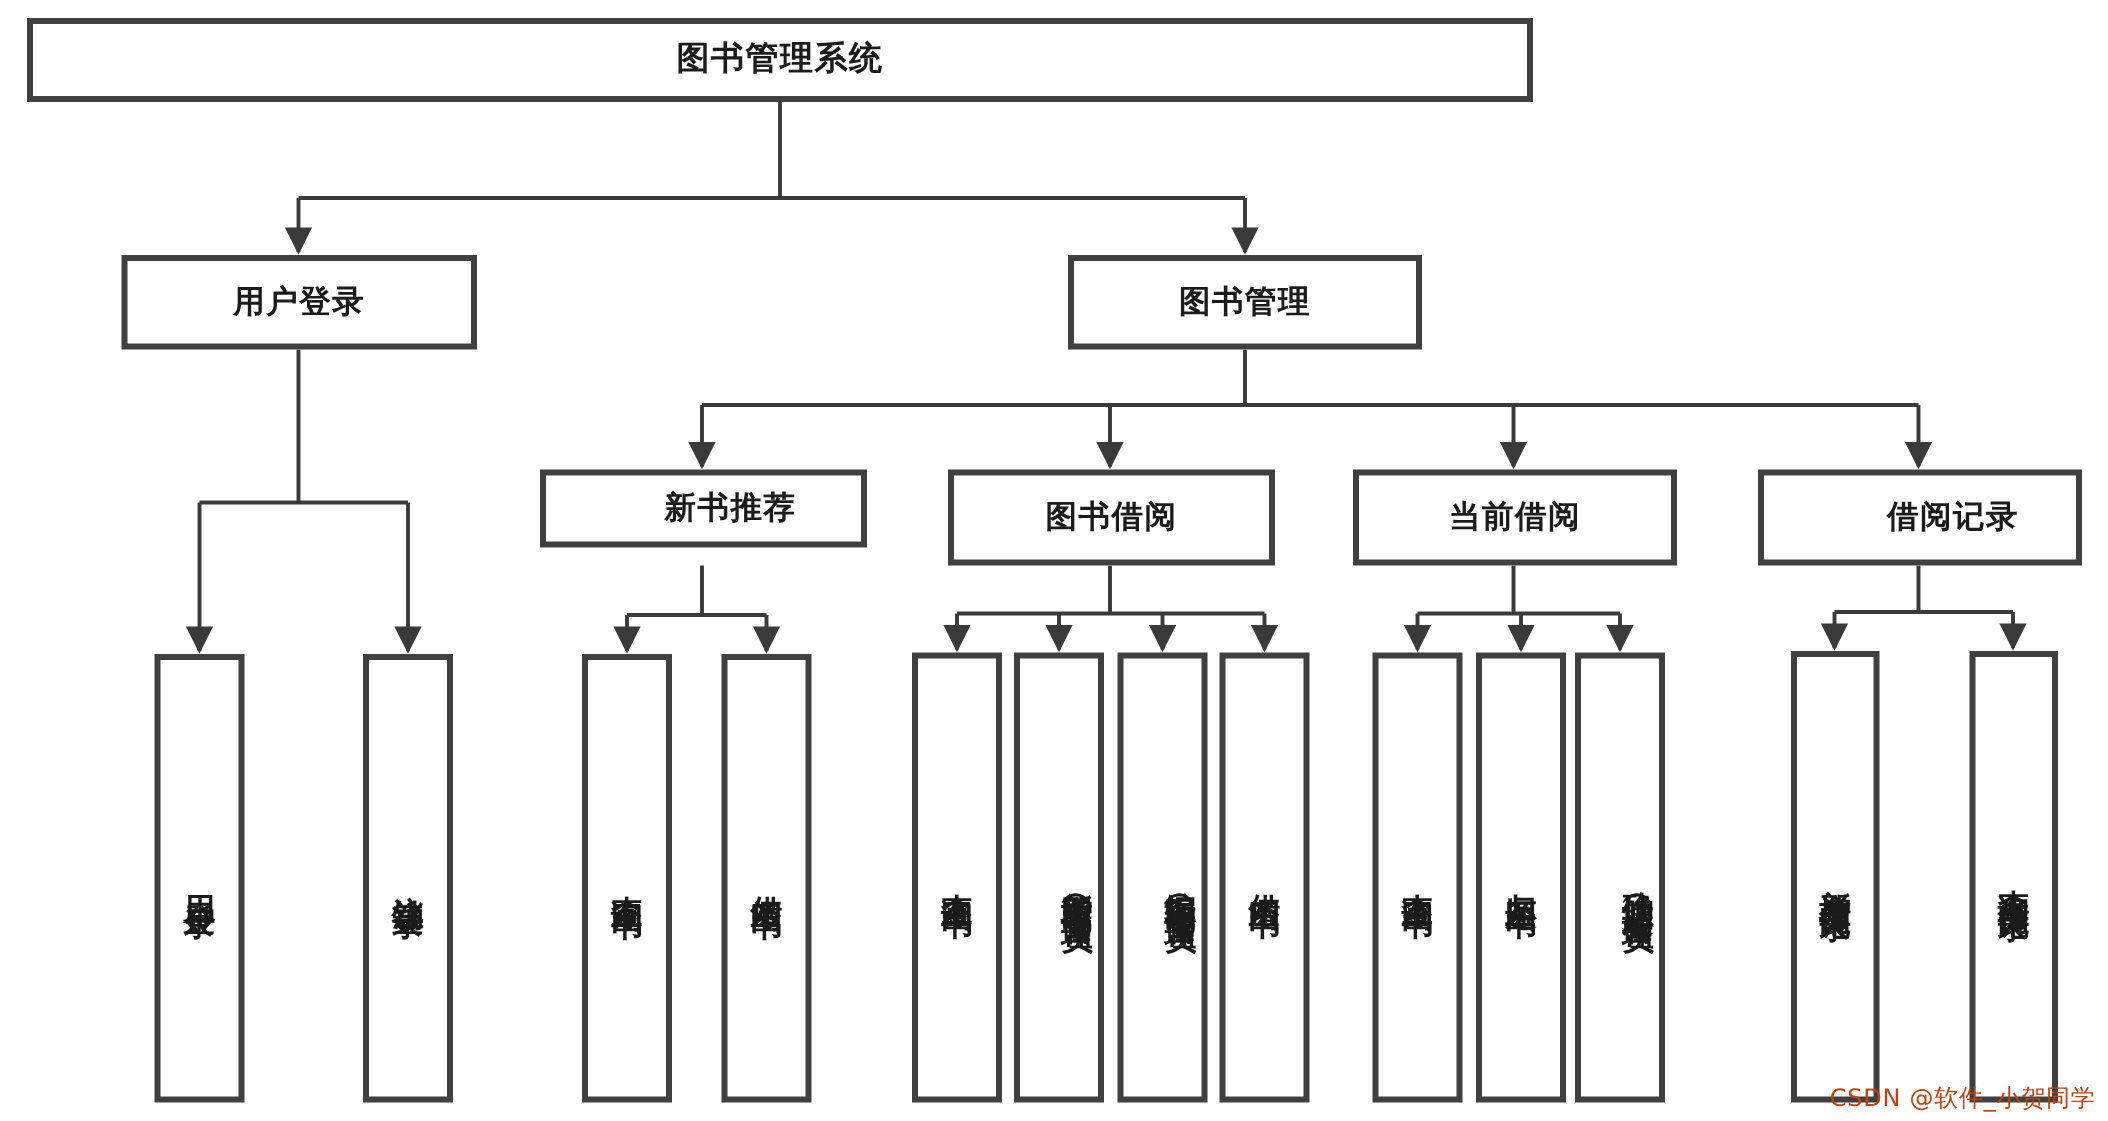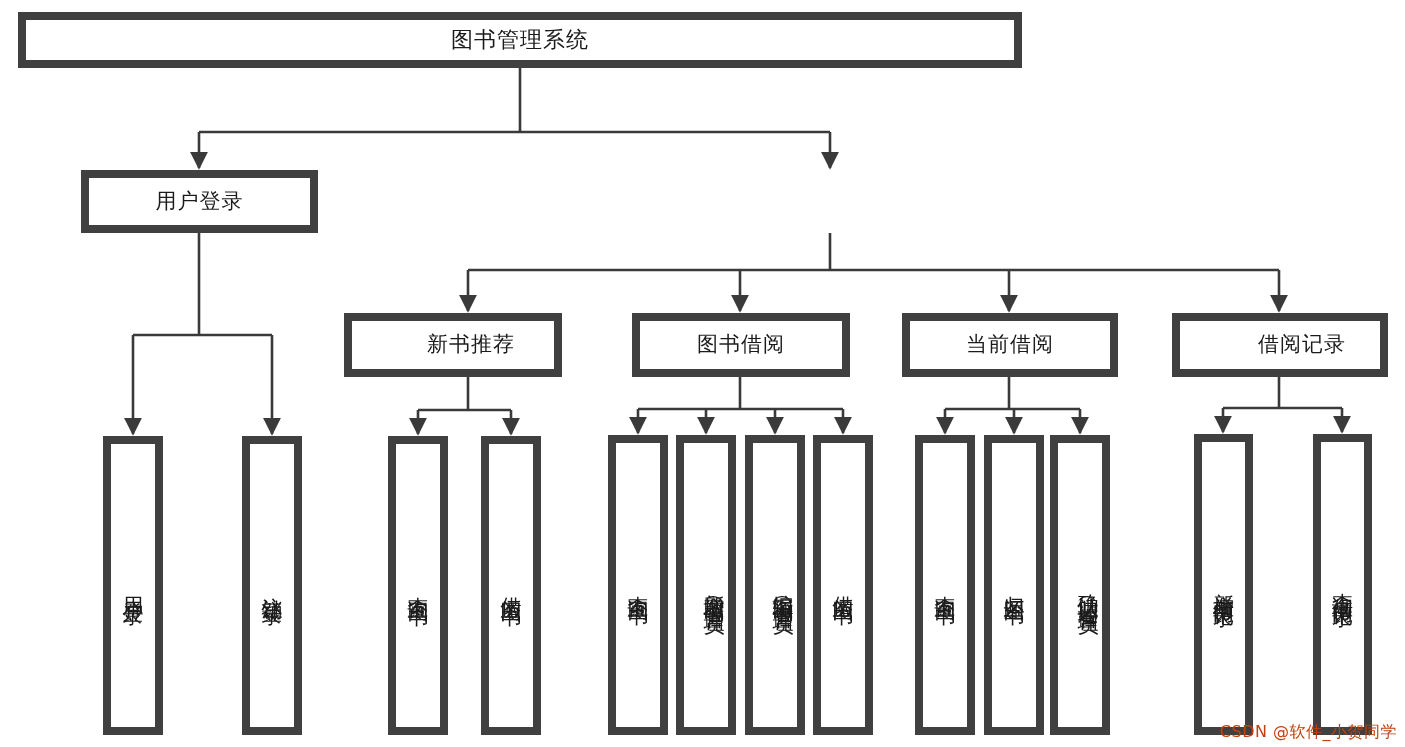--- a/index.html
+++ b/index.html
@@ -22,26 +22,27 @@
     position: absolute;
     left: 0;
     top: 0;
     width: 1405px;
     height: 747px;
     pointer-events: none;
   }
   .node {
     position: absolute;
     box-sizing: border-box;
-    border: 8px solid #404040;
+    border: 4px solid #404040;
     background: #ffffff;
     display: flex;
     align-items: center;
     justify-content: center;
     color: #1b1b1b;
+    font-weight: bold;
   }
   .node.horiz {
     font-size: 21px;
     letter-spacing: 1px;
     line-height: 1.2;
   }
   .node.root {
     font-size: 22px;
   }
   .node.vert {
@@ -129,22 +130,23 @@
       <path d="M 1223 408 L 1342 408"></path>
       <path d="M 1223 408 L 1223 432" marker-end="url(#arrow)"></path>
       <path d="M 1342 408 L 1342 432" marker-end="url(#arrow)"></path>
     </g>
   </svg>
 
   <div class="node horiz root" style="left:18px; top:12px; width:1004px; height:56px;">图书管理系统</div>
 
   <div class="node horiz" style="left:81px; top:170px; width:237px; height:63px;">用户登录</div>
 
-
-  <div class="node horiz" style="left:344px; top:313px; width:218px; height:64px;padding-left:36px;">新书推荐</div>
+  <div class="node horiz" style="left:712px; top:170px; width:236px; height:63px;">图书管理</div>
+
+  <div class="node horiz" style="left:360px; top:313px; width:218px; height:52px;padding-left:36px;">新书推荐</div>
 
   <div class="node horiz" style="left:632px; top:313px; width:218px; height:64px;">图书借阅</div>
 
   <div class="node horiz" style="left:902px; top:313px; width:216px; height:64px;text-align:right;">当前借阅</div>
 
   <div class="node horiz" style="left:1172px; top:313px; width:216px; height:64px;padding-left:44px;">借阅记录</div>
 
   <div class="node vert align-mid" style="left:103px; top:436px; width:60px; height:299px;">
     <span class="vlabel">用户登录</span>
   </div>

